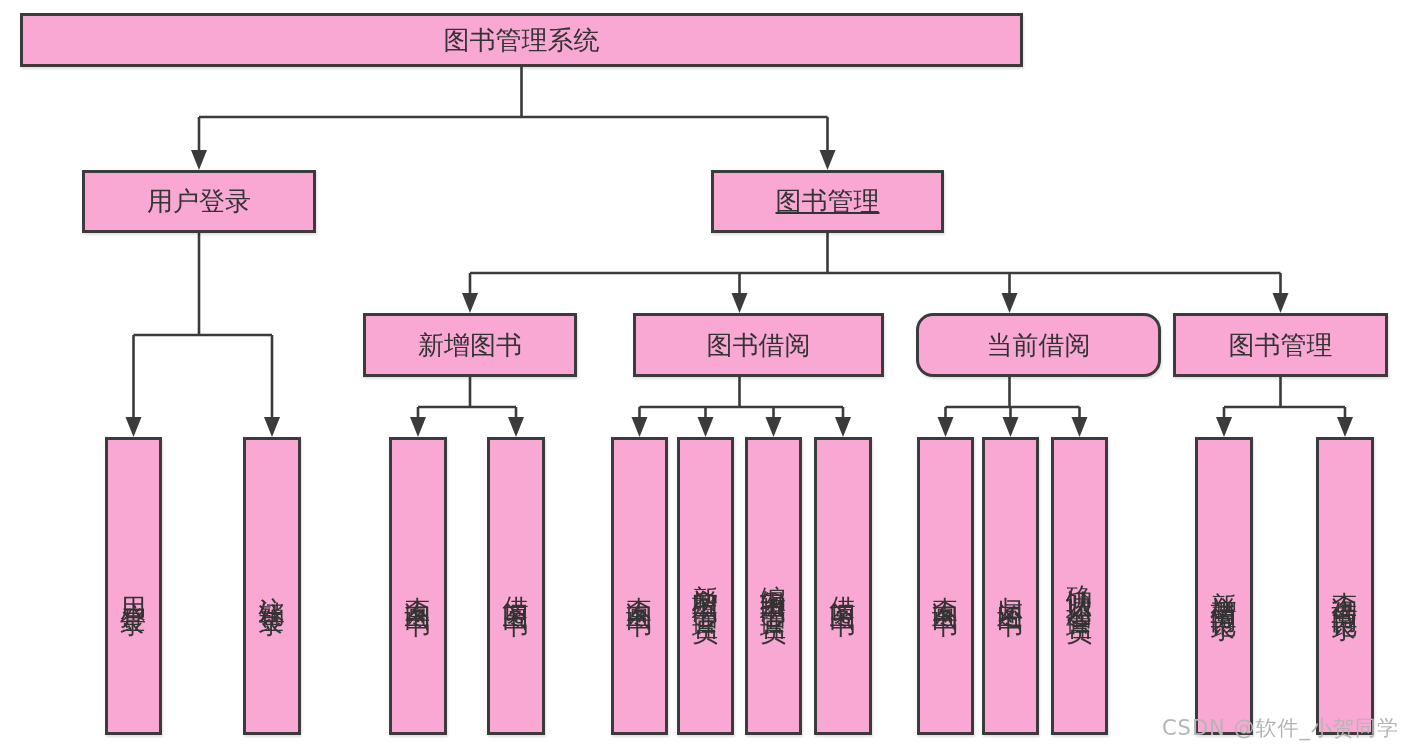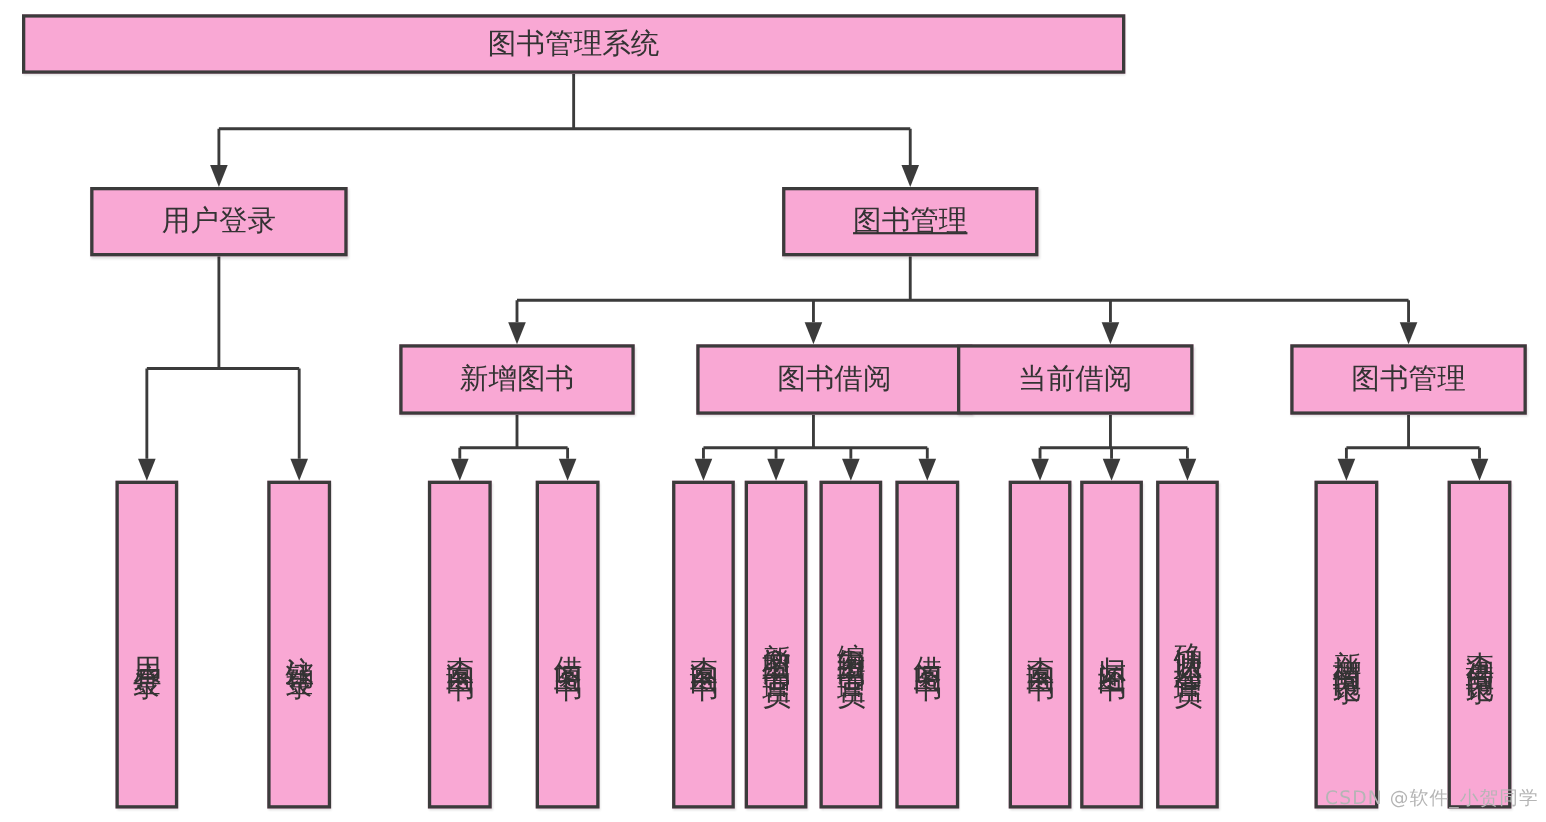--- a/index.html
+++ b/index.html
@@ -59,21 +59,21 @@
     writing-mode: vertical-rl;
     text-orientation: mixed;
     letter-spacing: 5px;
     white-space: normal;
     line-height: 1.0;
   }
   .watermark {
     position: absolute;
     right: 6px;
     top: 714px;
-    font-size: 17px;
+    font-size: 21px;
     color: var(--watermark);
     letter-spacing: 1px;
     z-index: 5;
   }
 </style>
 </head>
 <body>
 
 <div class="stage">
 
@@ -123,21 +123,21 @@
   <div class="box" style="left:711px; top:170px; width:233px; height:63px;text-decoration:underline;">
     <span class="lbl">图书管理</span>
   </div>
 
   <div class="box" style="left:363px; top:313px; width:214px; height:64px;">
     <span class="lbl">新增图书</span>
   </div>
   <div class="box" style="left:633px; top:313px; width:251px; height:64px;">
     <span class="lbl">图书借阅</span>
   </div>
-  <div class="box" style="left:870px; top:313px; width:215px; height:64px;">
+  <div class="box" style="left:916px; top:313px; width:245px; height:64px;border-radius:17px;">
     <span class="lbl">当前借阅</span>
   </div>
   <div class="box" style="left:1173px; top:313px; width:215px; height:64px;">
     <span class="lbl">图书管理</span>
   </div>
 
   <div class="box leaf" style="left:105px; width:57px;">
     <span class="lbl">用户登录</span>
   </div>
   <div class="box leaf" style="left:243px; width:58px;">

